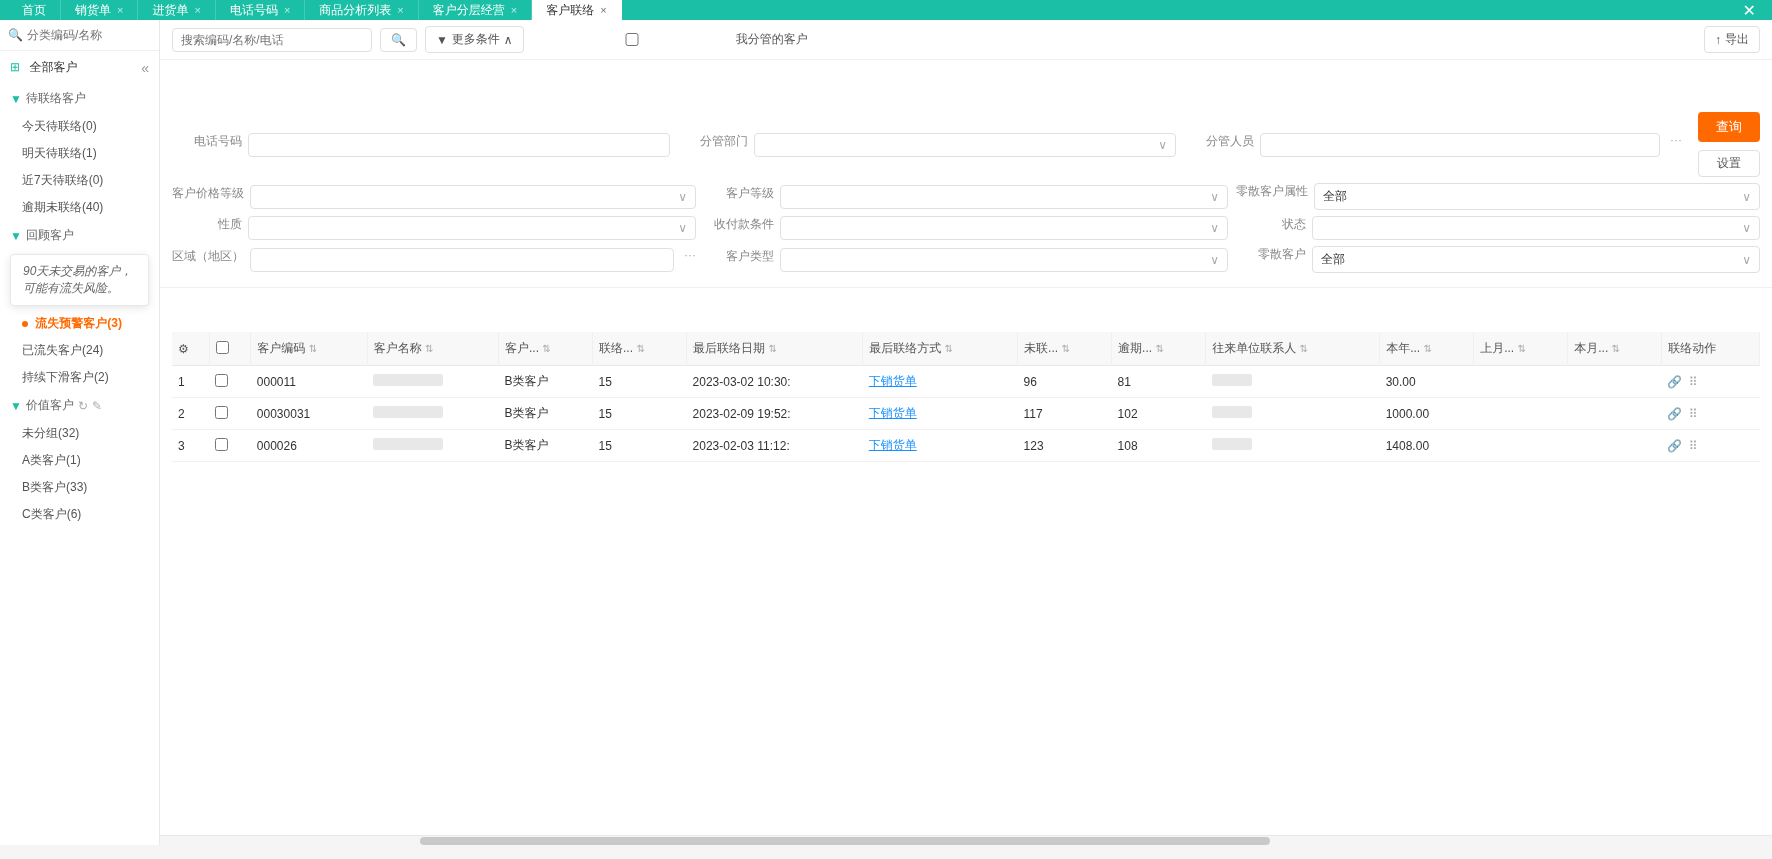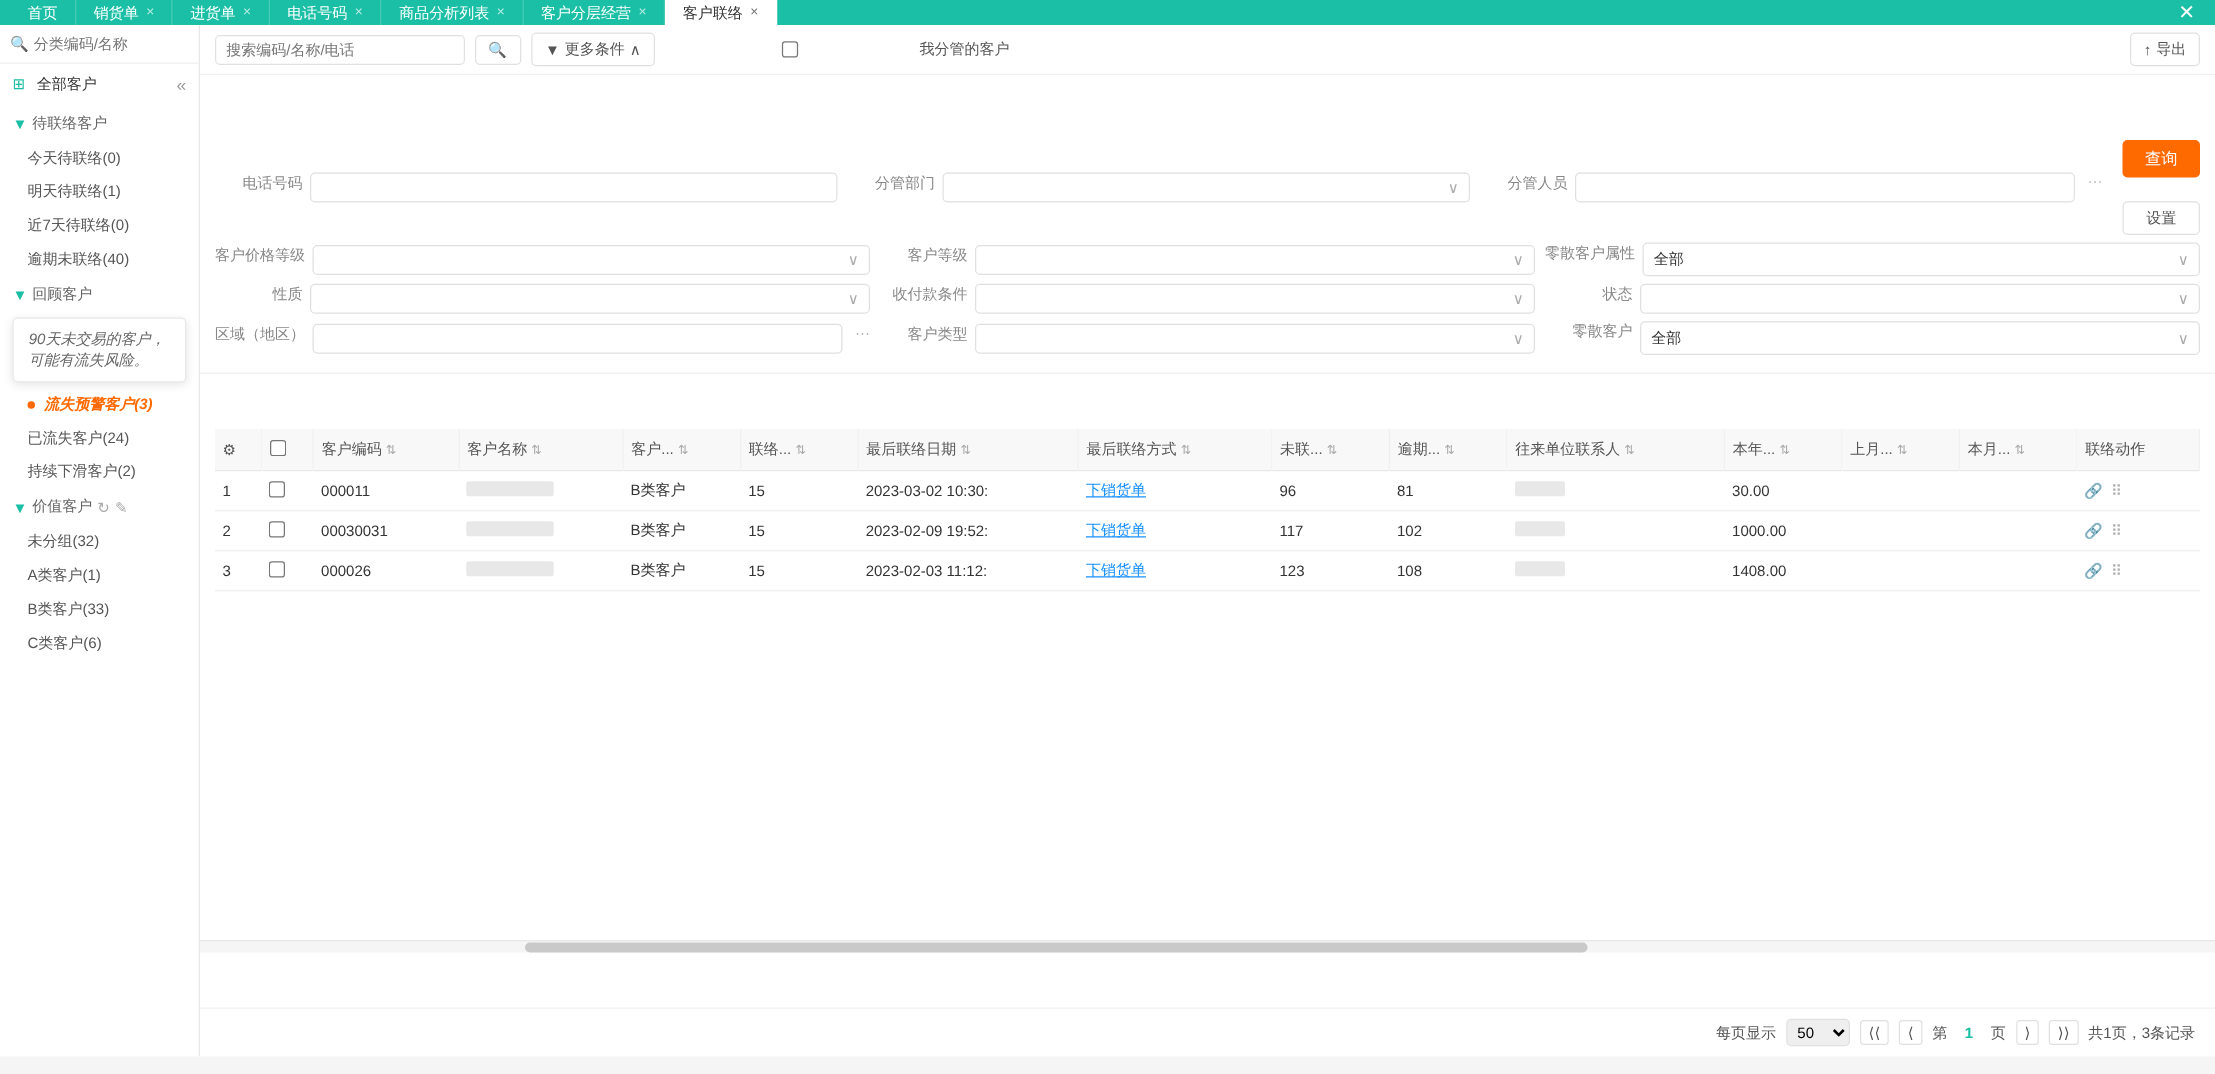--- a/index.html
+++ b/index.html
@@ -99,21 +99,20 @@
     .sidebar-group-title .arrow { margin-right: 4px; color: #1abfa5; }
     .sidebar-item {
       padding: 5px 10px 5px 22px;
       color: #555;
       cursor: pointer;
       font-size: 12px;
     }
     .sidebar-item.active {
       color: #ff6a00;
       font-weight: bold;
-      font-style: italic;
     }
     .sidebar-item.active .dot { display: inline-block; width: 6px; height: 6px; background: #ff6a00; border-radius: 50%; margin-right: 4px; }
     .tooltip-box {
       background: #fff;
       border: 1px solid #e8e8e8;
       border-radius: 4px;
       padding: 8px 12px;
       margin: 4px 10px;
       color: #666;
       font-size: 11px;
@@ -233,21 +232,21 @@
       font-size: 13px;
     }
     .settings-btn {
       background: #fff;
       color: #555;
       border: 1px solid #e0e0e0;
       border-radius: 4px;
       padding: 4px 12px;
       cursor: pointer;
       font-size: 12px;
-      margin-top: 15px;
+      margin-top: 4px;
     }
 
     
     .table-container {
       flex: 1;
       overflow: auto;
       padding: 0 12px;
     }
     table {
       width: 100%;
@@ -647,30 +646,14 @@
     </td>
   </tr>
           </tbody>
       </table>
     </div>
 
     <div class="scrollbar-area">
       <div class="scrollbar-thumb"></div>
     </div>
 
-    <div class="pagination-bar">
-      <span>每页显示</span>
-      <select>
-        <option>50</option>
-        <option>100</option>
-        <option>200</option>
-      </select>
-      <button class="page-btn">⟨⟨</button>
-      <button class="page-btn">⟨</button>
-      <span>第</span>
-      <span class="page-current">1</span>
-      <span>页</span>
-      <button class="page-btn">⟩</button>
-      <button class="page-btn">⟩⟩</button>
-      <span>共1页，3条记录</span>
-    </div>
   </div>
 </div>
 
 </body></html>

